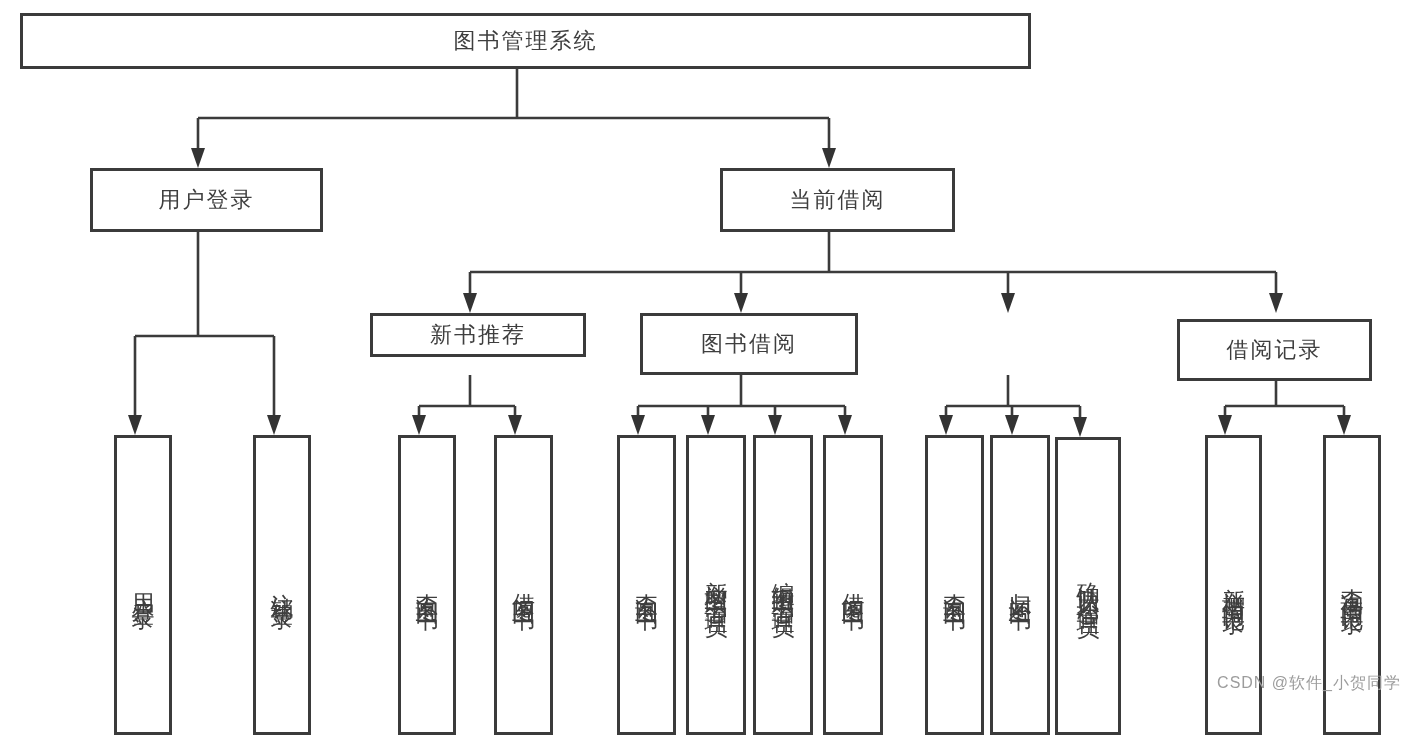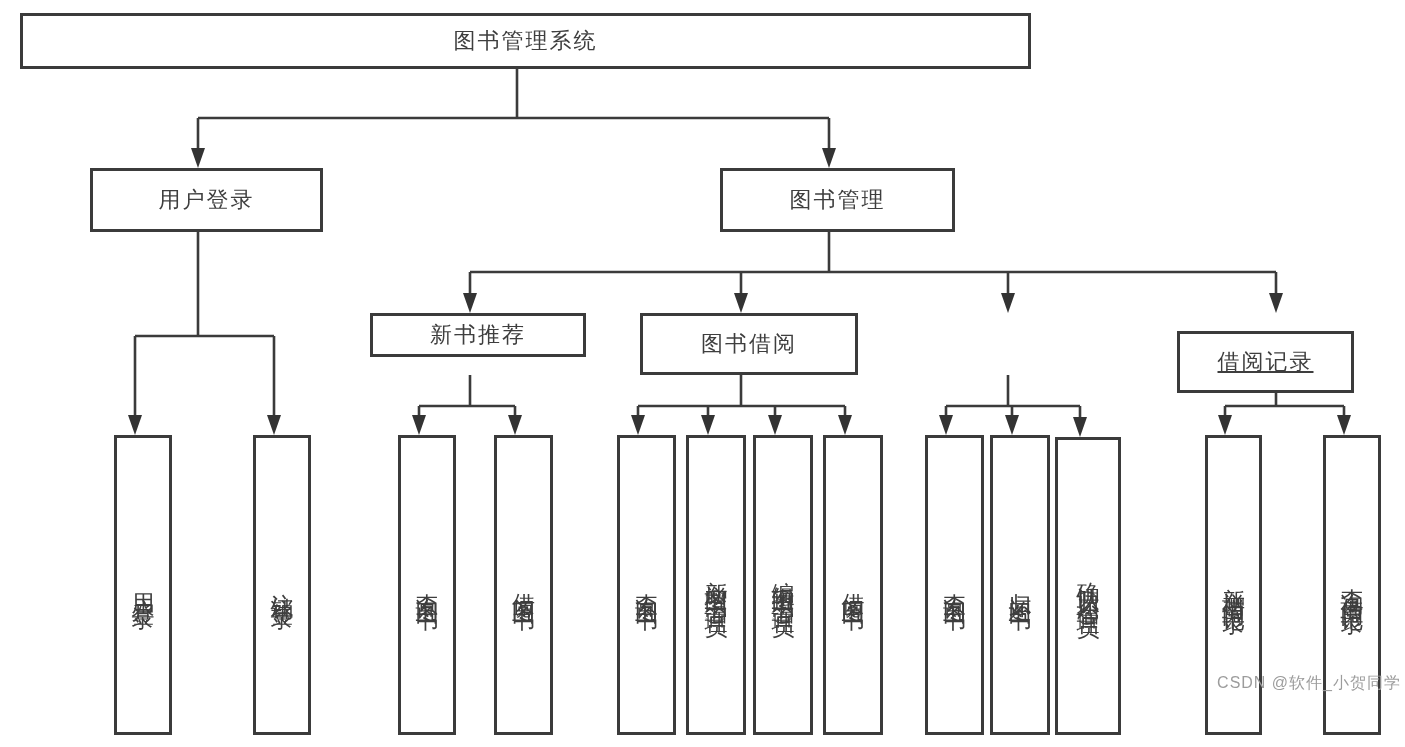--- a/index.html
+++ b/index.html
@@ -127,30 +127,30 @@
   </svg>
 
   <div class="node" style="left:12px; top:13px; width:1011px; height:56px;">
     <span>图书管理系统</span>
   </div>
 
   <div class="node" style="left:82px; top:168px; width:233px; height:64px;">
     <span>用户登录</span>
   </div>
   <div class="node" style="left:712px; top:168px; width:235px; height:64px;">
-    <span>图书管理</span>
+    <span>当前借阅</span>
   </div>
 
   <div class="node" style="left:362px; top:313px; width:216px; height:44px;">
     <span>新书推荐</span>
   </div>
   <div class="node" style="left:632px; top:313px; width:218px; height:62px;justify-content:center;">
     <span>图书借阅</span>
   </div>
-  <div class="node" style="left:1169px; top:331px; width:177px; height:62px;text-decoration:underline;">
+  <div class="node" style="left:1169px; top:319px; width:195px; height:62px;">
     <span>借阅记录</span>
   </div>
 
   <div class="node leaf" style="left:106px; width:58px;">
     <span>用户登录</span>
   </div>
   <div class="node leaf" style="left:245px; width:58px;">
     <span>注销登录</span>
   </div>
 

